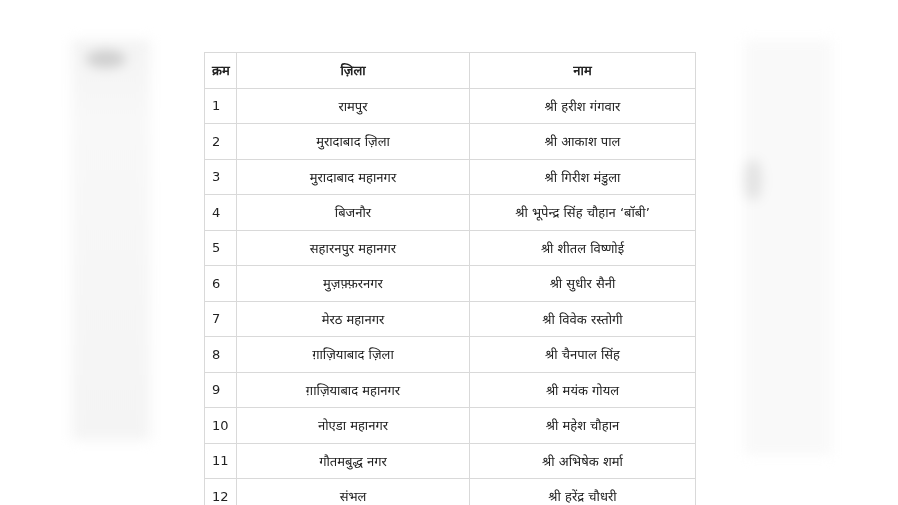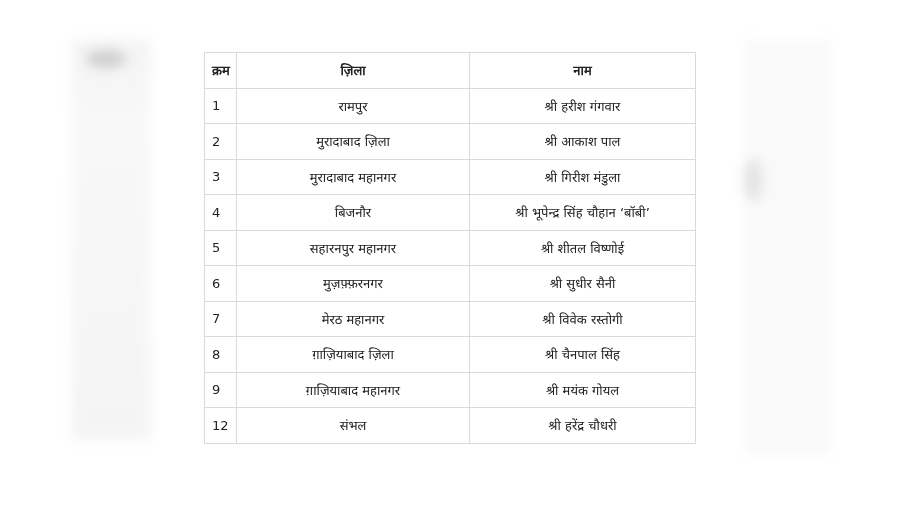--- a/index.html
+++ b/index.html
@@ -139,19 +139,29 @@
         <td class="num">8</td>
         <td>ग़ाज़ियाबाद ज़िला</td>
         <td>श्री चैनपाल सिंह</td>
       </tr>
       <tr>
         <td class="num">9</td>
         <td>ग़ाज़ियाबाद महानगर</td>
         <td>श्री मयंक गोयल</td>
       </tr>
       <tr>
+        <td class="num">10</td>
+        <td>नोएडा महानगर</td>
+        <td>श्री महेश चौहान</td>
+      </tr>
+      <tr>
+        <td class="num">11</td>
+        <td>गौतमबुद्ध नगर</td>
+        <td>श्री अभिषेक शर्मा</td>
+      </tr>
+      <tr>
         <td class="num">12</td>
         <td>संभल</td>
         <td>श्री हरेंद्र चौधरी</td>
       </tr>
     </tbody>
   </table>
 </div>
 
 </body></html>

